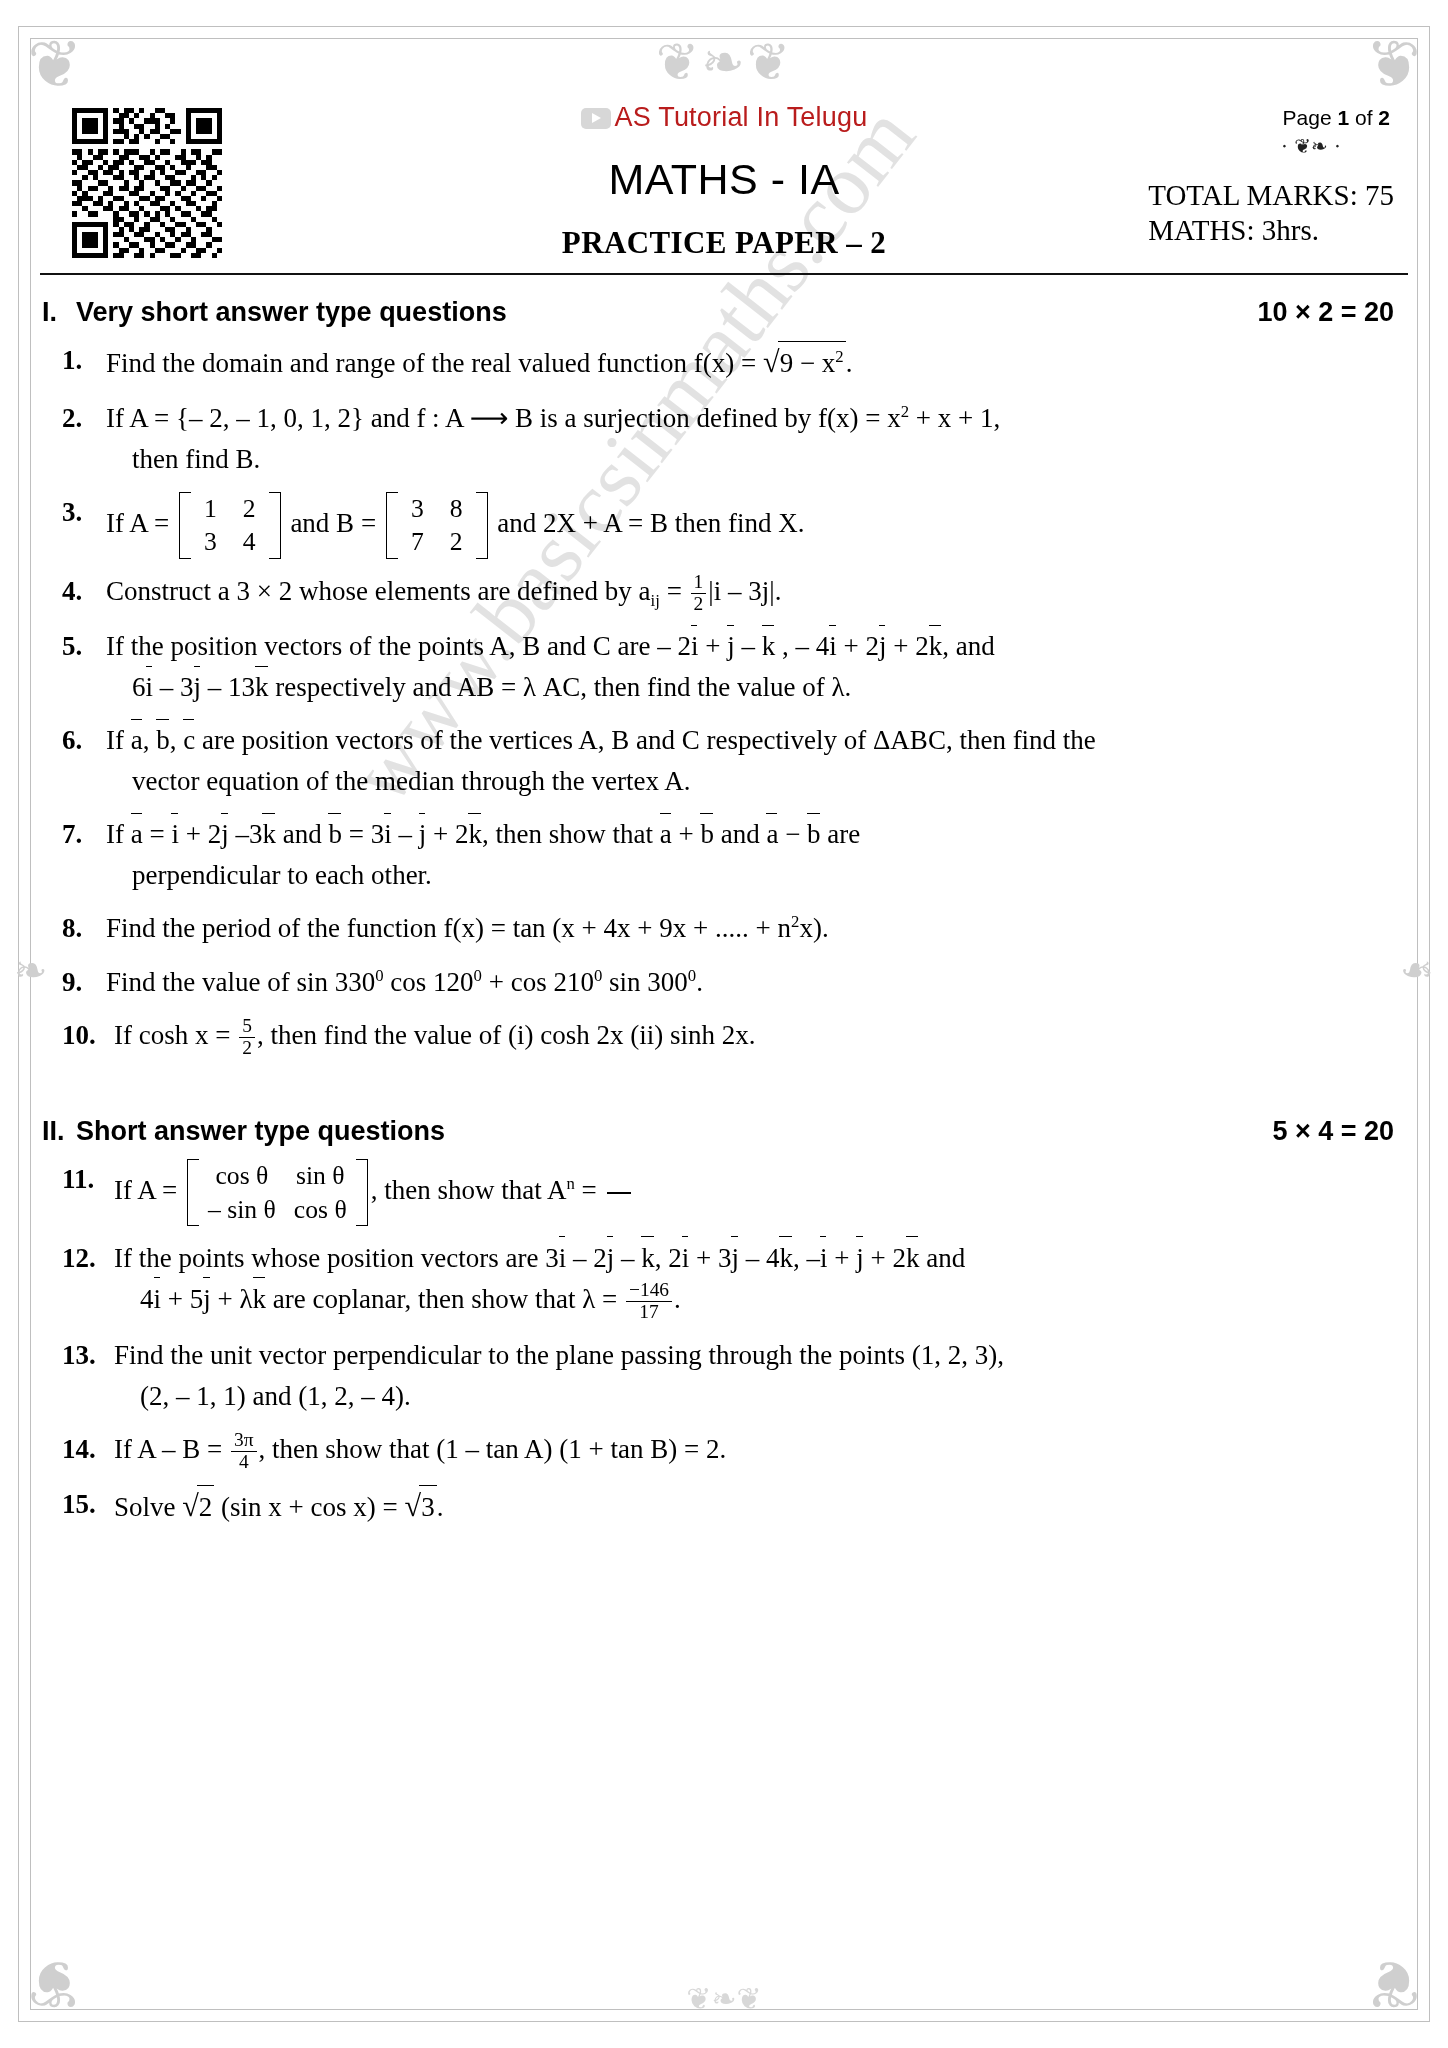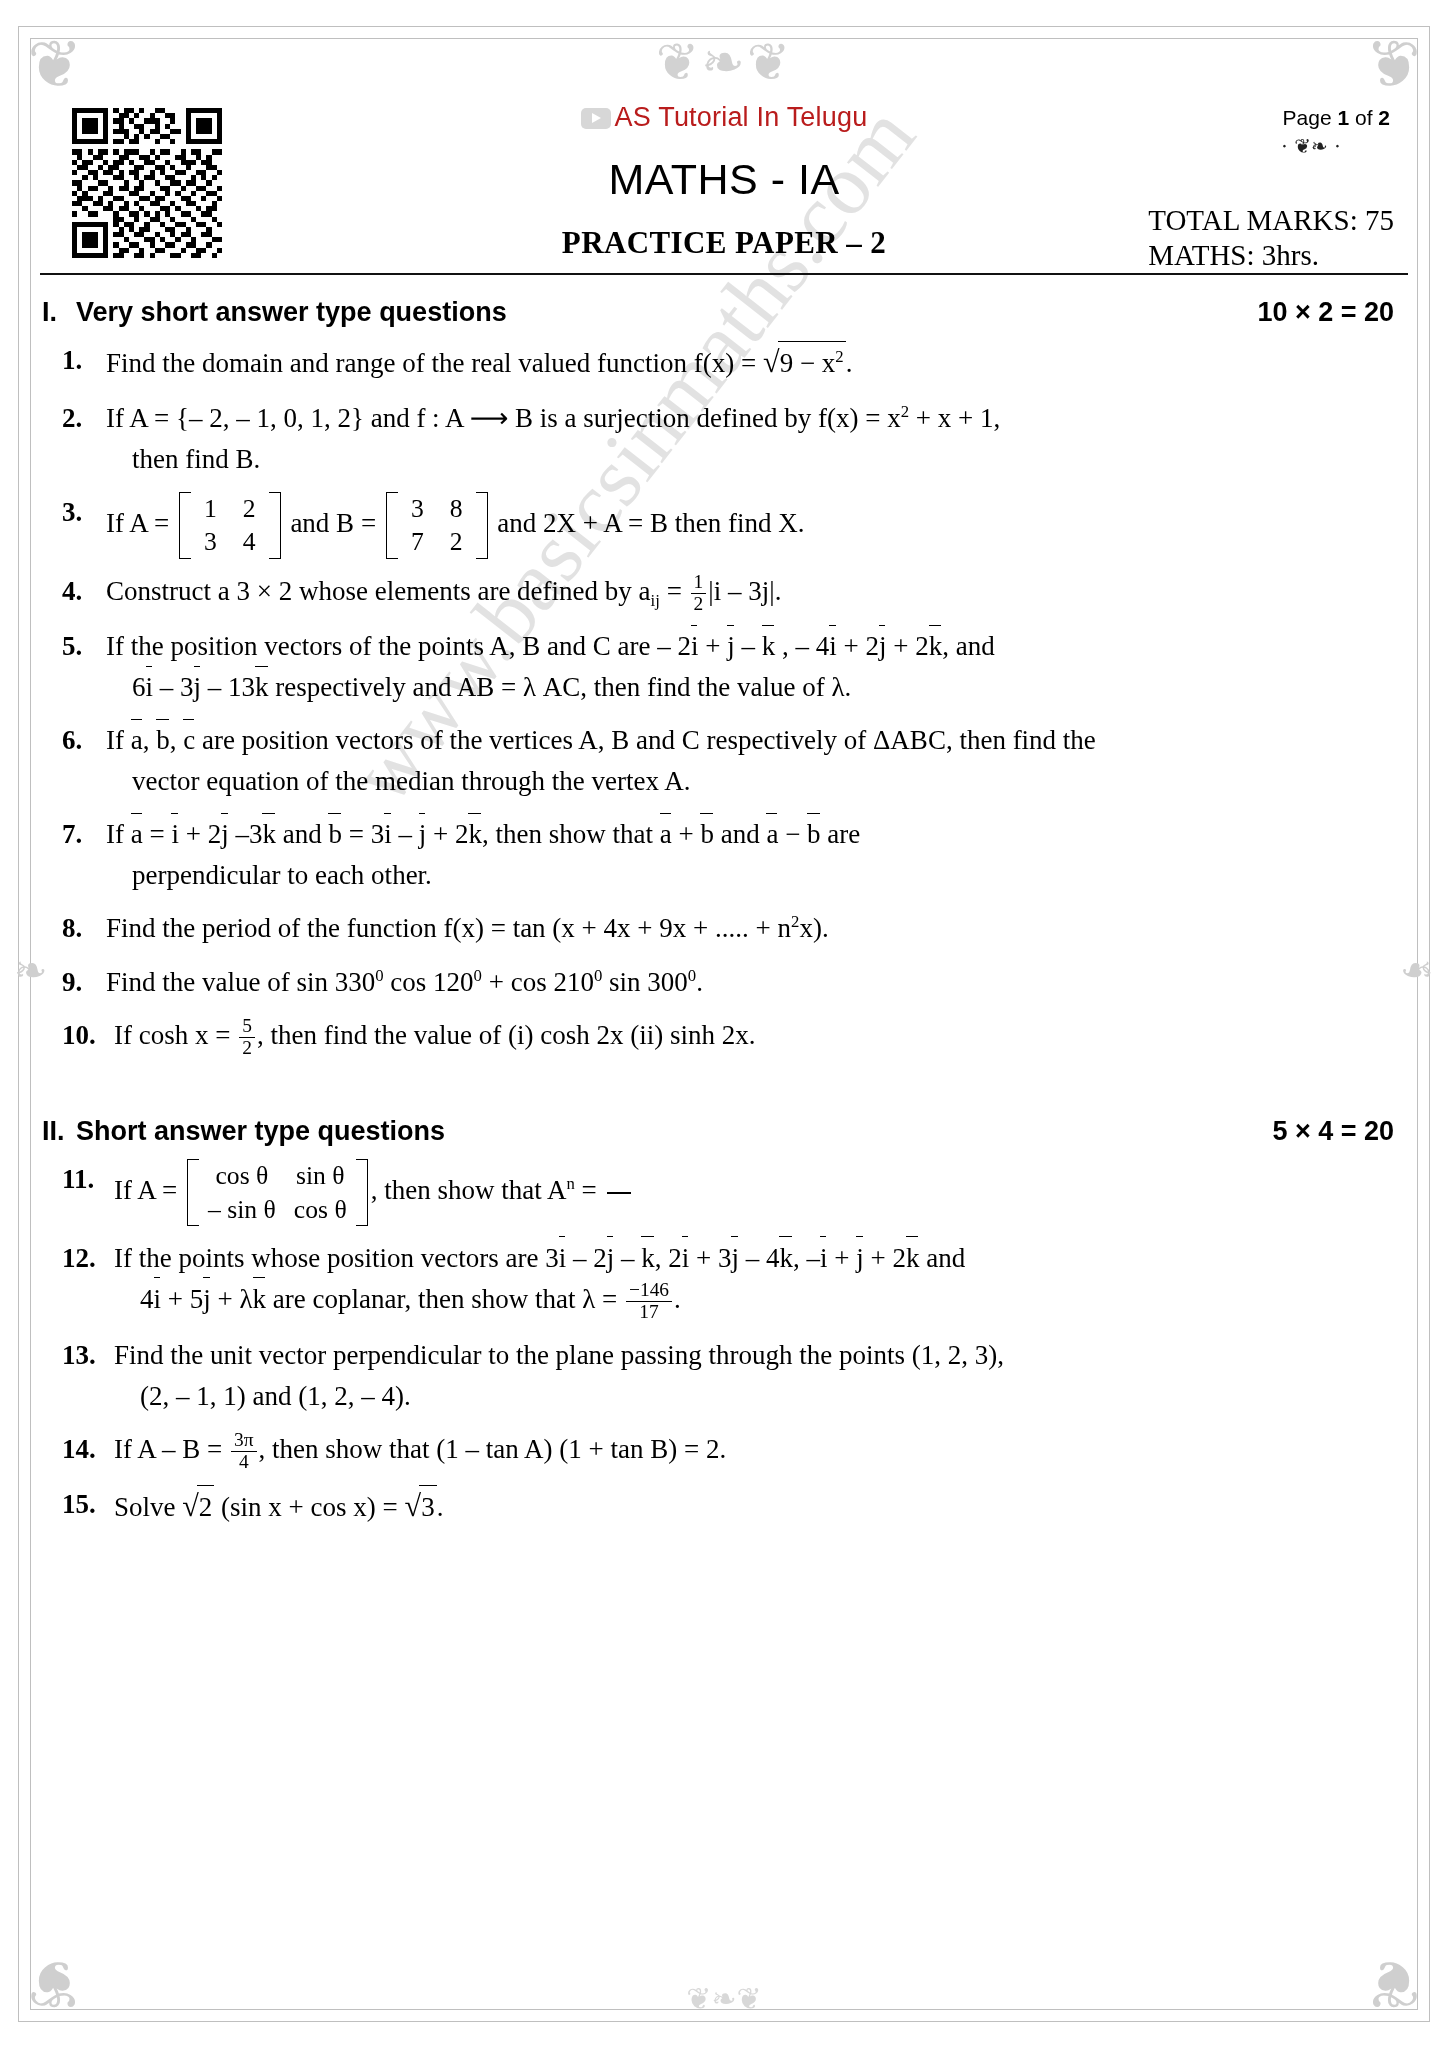--- a/index.html
+++ b/index.html
@@ -150,21 +150,21 @@
   .page-indicator b{ font-weight:bold; }
   .page-flourish{
     position:absolute; right:22px; top:76px;
     width:150px; text-align:center;
     color:#222; font-size:20px;
     font-family:"DejaVu Serif", serif;
     line-height:1;
   }
 
   .marks-block{
-    position:absolute; right:14px; top:143px;
+    position:absolute; right:14px; top:118px;
     text-align:left;
     font-family:"Liberation Serif", serif;
     font-size:29px;
     line-height:1.22;
     white-space:nowrap;
   }
 
   .hrule{
     position:absolute;
     left:0; right:0; top:213px;

